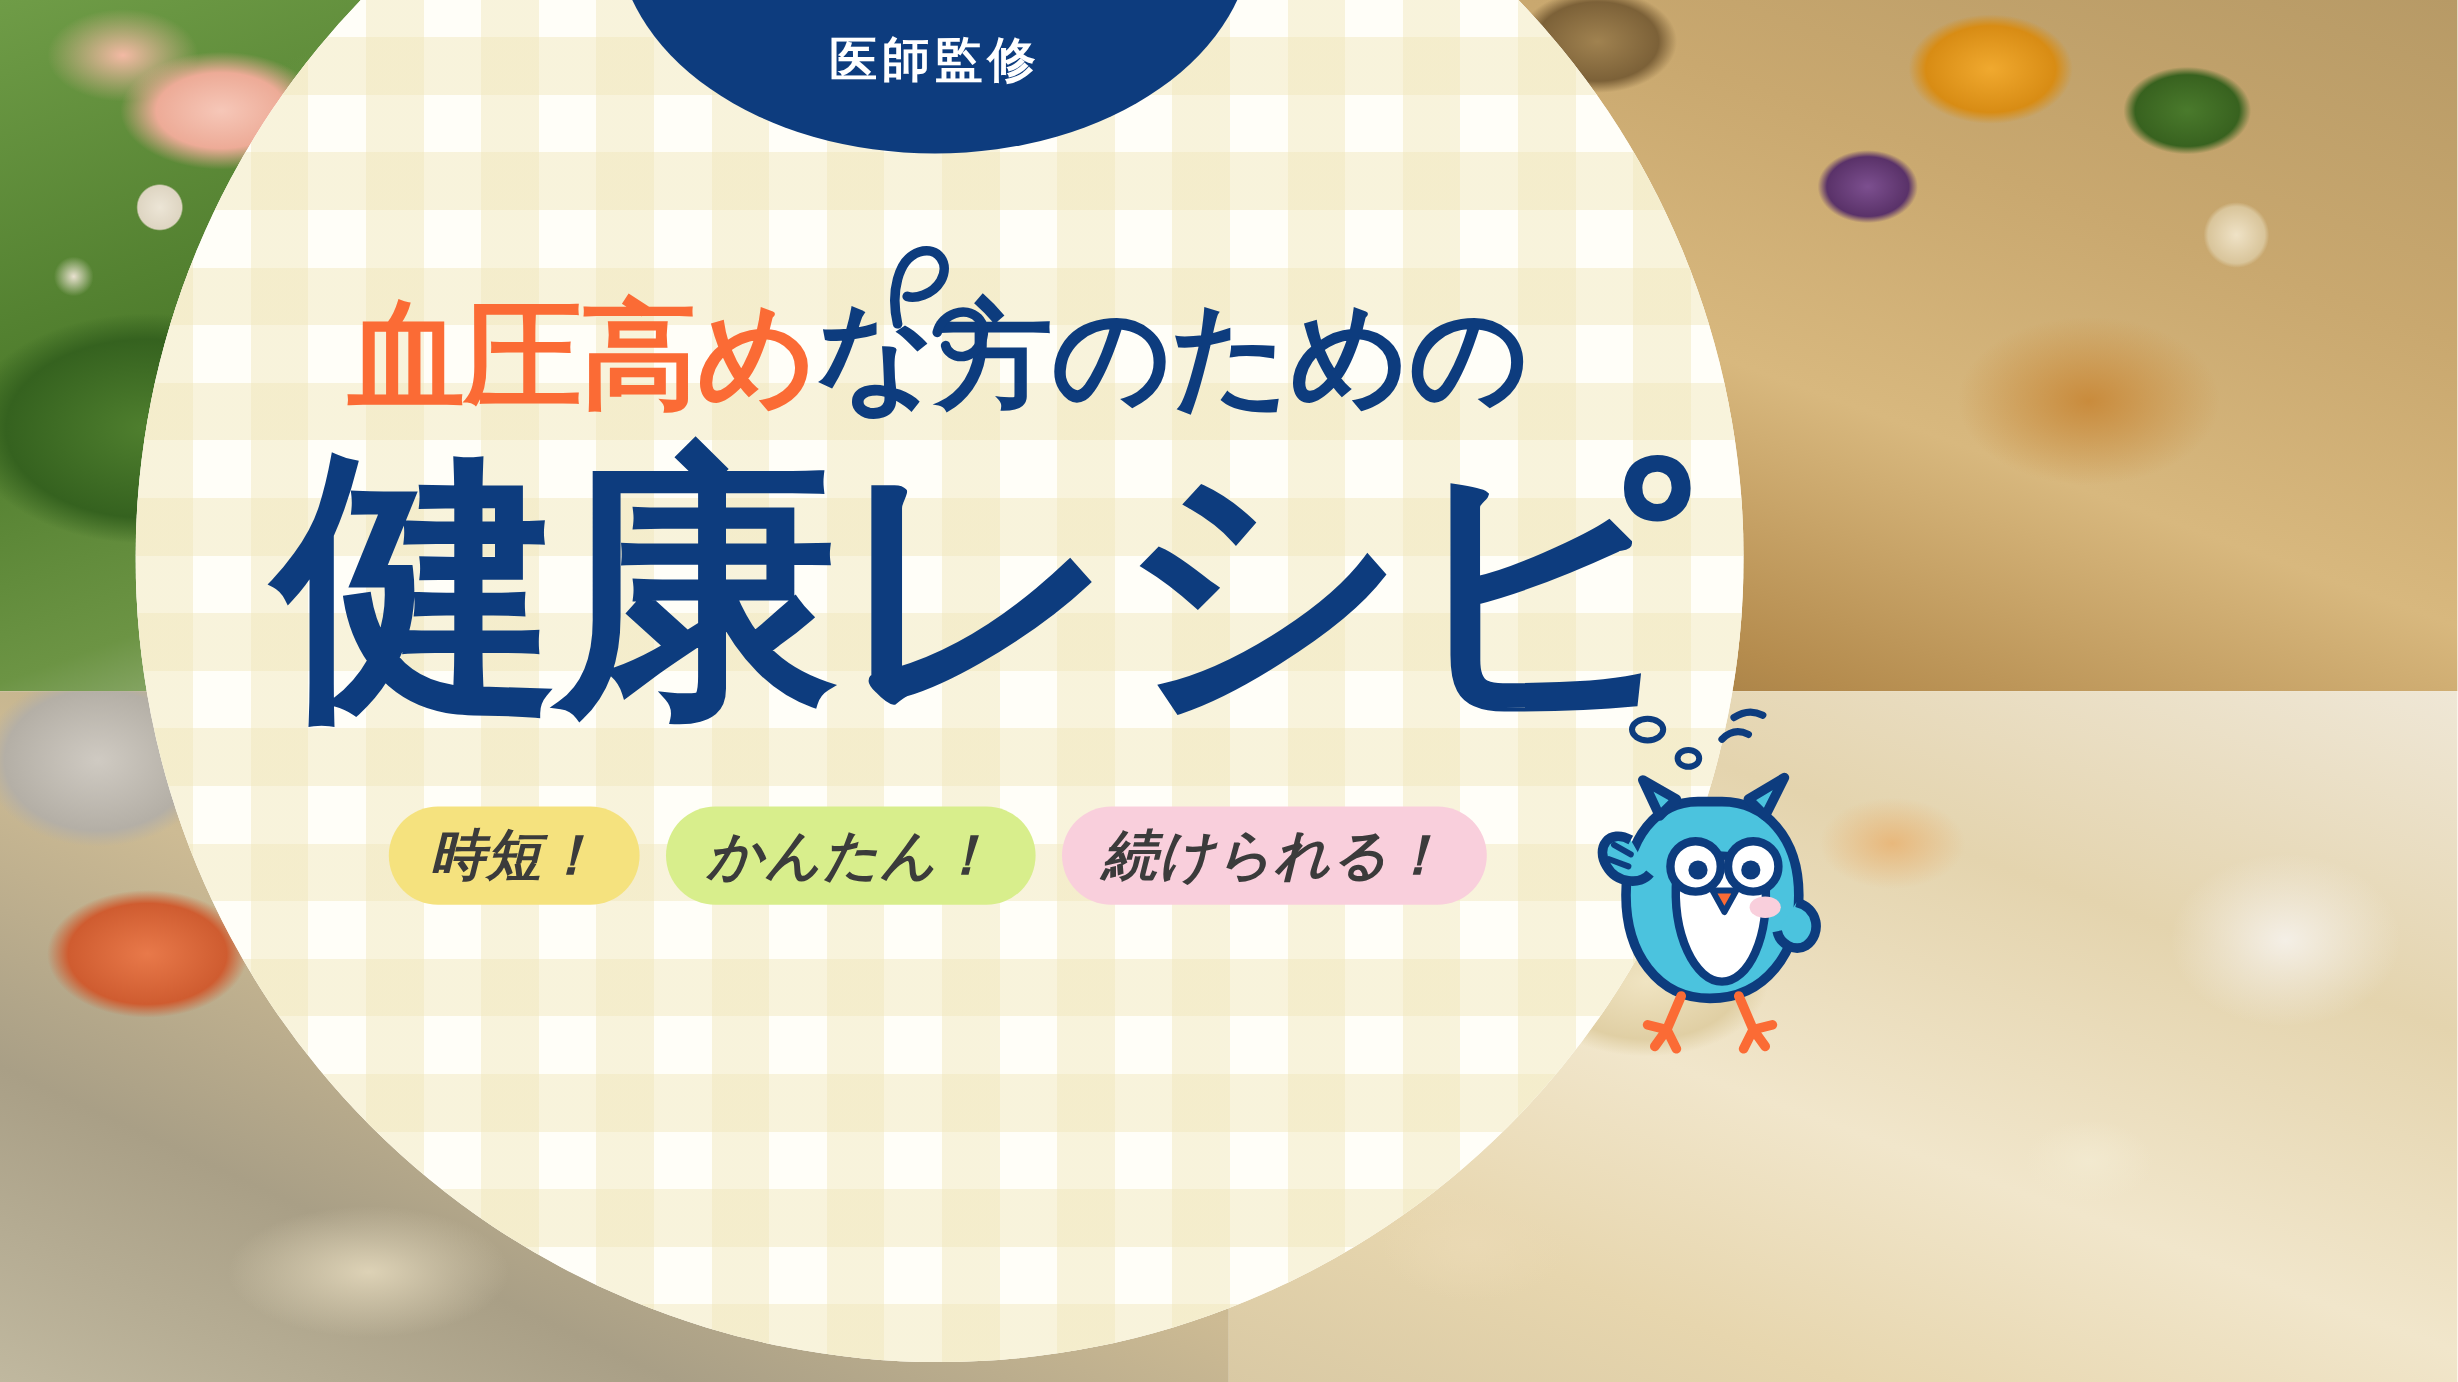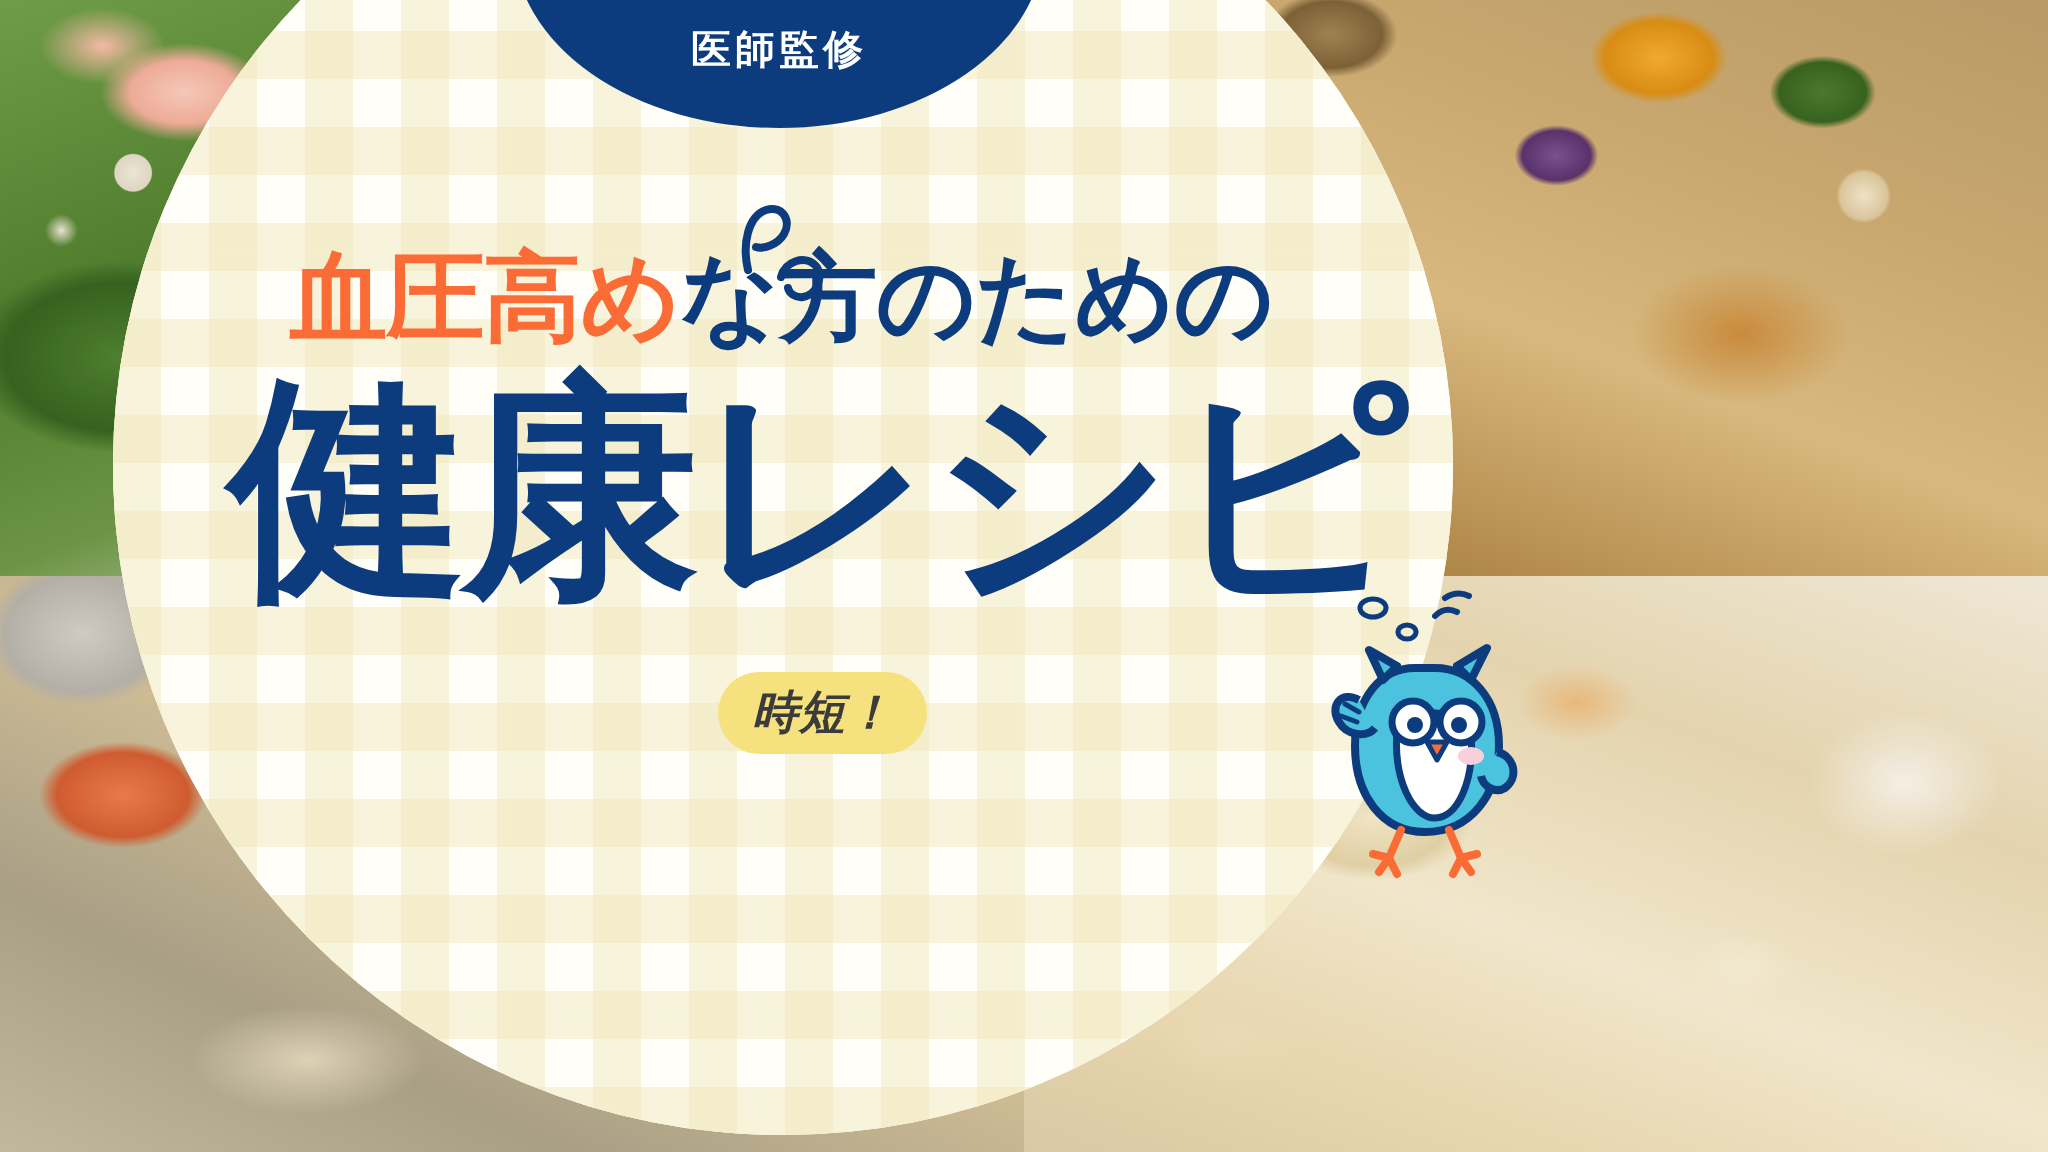--- a/index.html
+++ b/index.html
@@ -122,21 +122,20 @@
 
   
   .swirl { position:absolute; z-index:5; }
   .swirl svg { display:block; }
 
   
   .pills {
     position:absolute; left:0; top:672px; width:1563px;
     display:flex; justify-content:center; gap:22px;
     z-index:6;
-    margin-left:41px;
   }
   .pill {
     height:82px;
     border-radius:41px;
     display:flex; align-items:center; justify-content:center;
     padding:0 34px;
     color:#3b3b3b;
     font-size:46px; font-weight:bold;
     font-family:"DejaVu Sans", sans-serif;
     font-style:italic;
@@ -181,20 +180,22 @@
   <div class="swirl" style="left:775px; top:253px;">
     <svg width="50" height="52" viewBox="0 0 50 52">
       <path d="M6 24 C10 8, 30 2, 40 12 C50 22, 42 42, 28 44 C20 45, 14 40, 13 35" fill="none" stroke="#0d3c7e" stroke-width="8" stroke-linecap="round"></path>
     </svg>
   </div>
 
   <div class="line2">健康レシピ</div>
 
   <div class="pills">
     <div class="pill pill-1">時短！</div>
+    <div class="pill pill-2">かんたん！</div>
+    <div class="pill pill-3">続けられる！</div>
   </div>
 </div>
 
 <div class="mascot">
   <svg width="270" height="300" viewBox="0 0 270 300">
 
     <ellipse cx="88" cy="28" rx="13" ry="9" fill="none" stroke="#0d3c7e" stroke-width="5"></ellipse>
     <ellipse cx="122" cy="52" rx="9" ry="7" fill="none" stroke="#0d3c7e" stroke-width="5"></ellipse>
     <path d="M150 36 q10 -10 22 -4" fill="none" stroke="#0d3c7e" stroke-width="6" stroke-linecap="round"></path>
     <path d="M160 18 q12 -8 24 -2" fill="none" stroke="#0d3c7e" stroke-width="6" stroke-linecap="round"></path>

